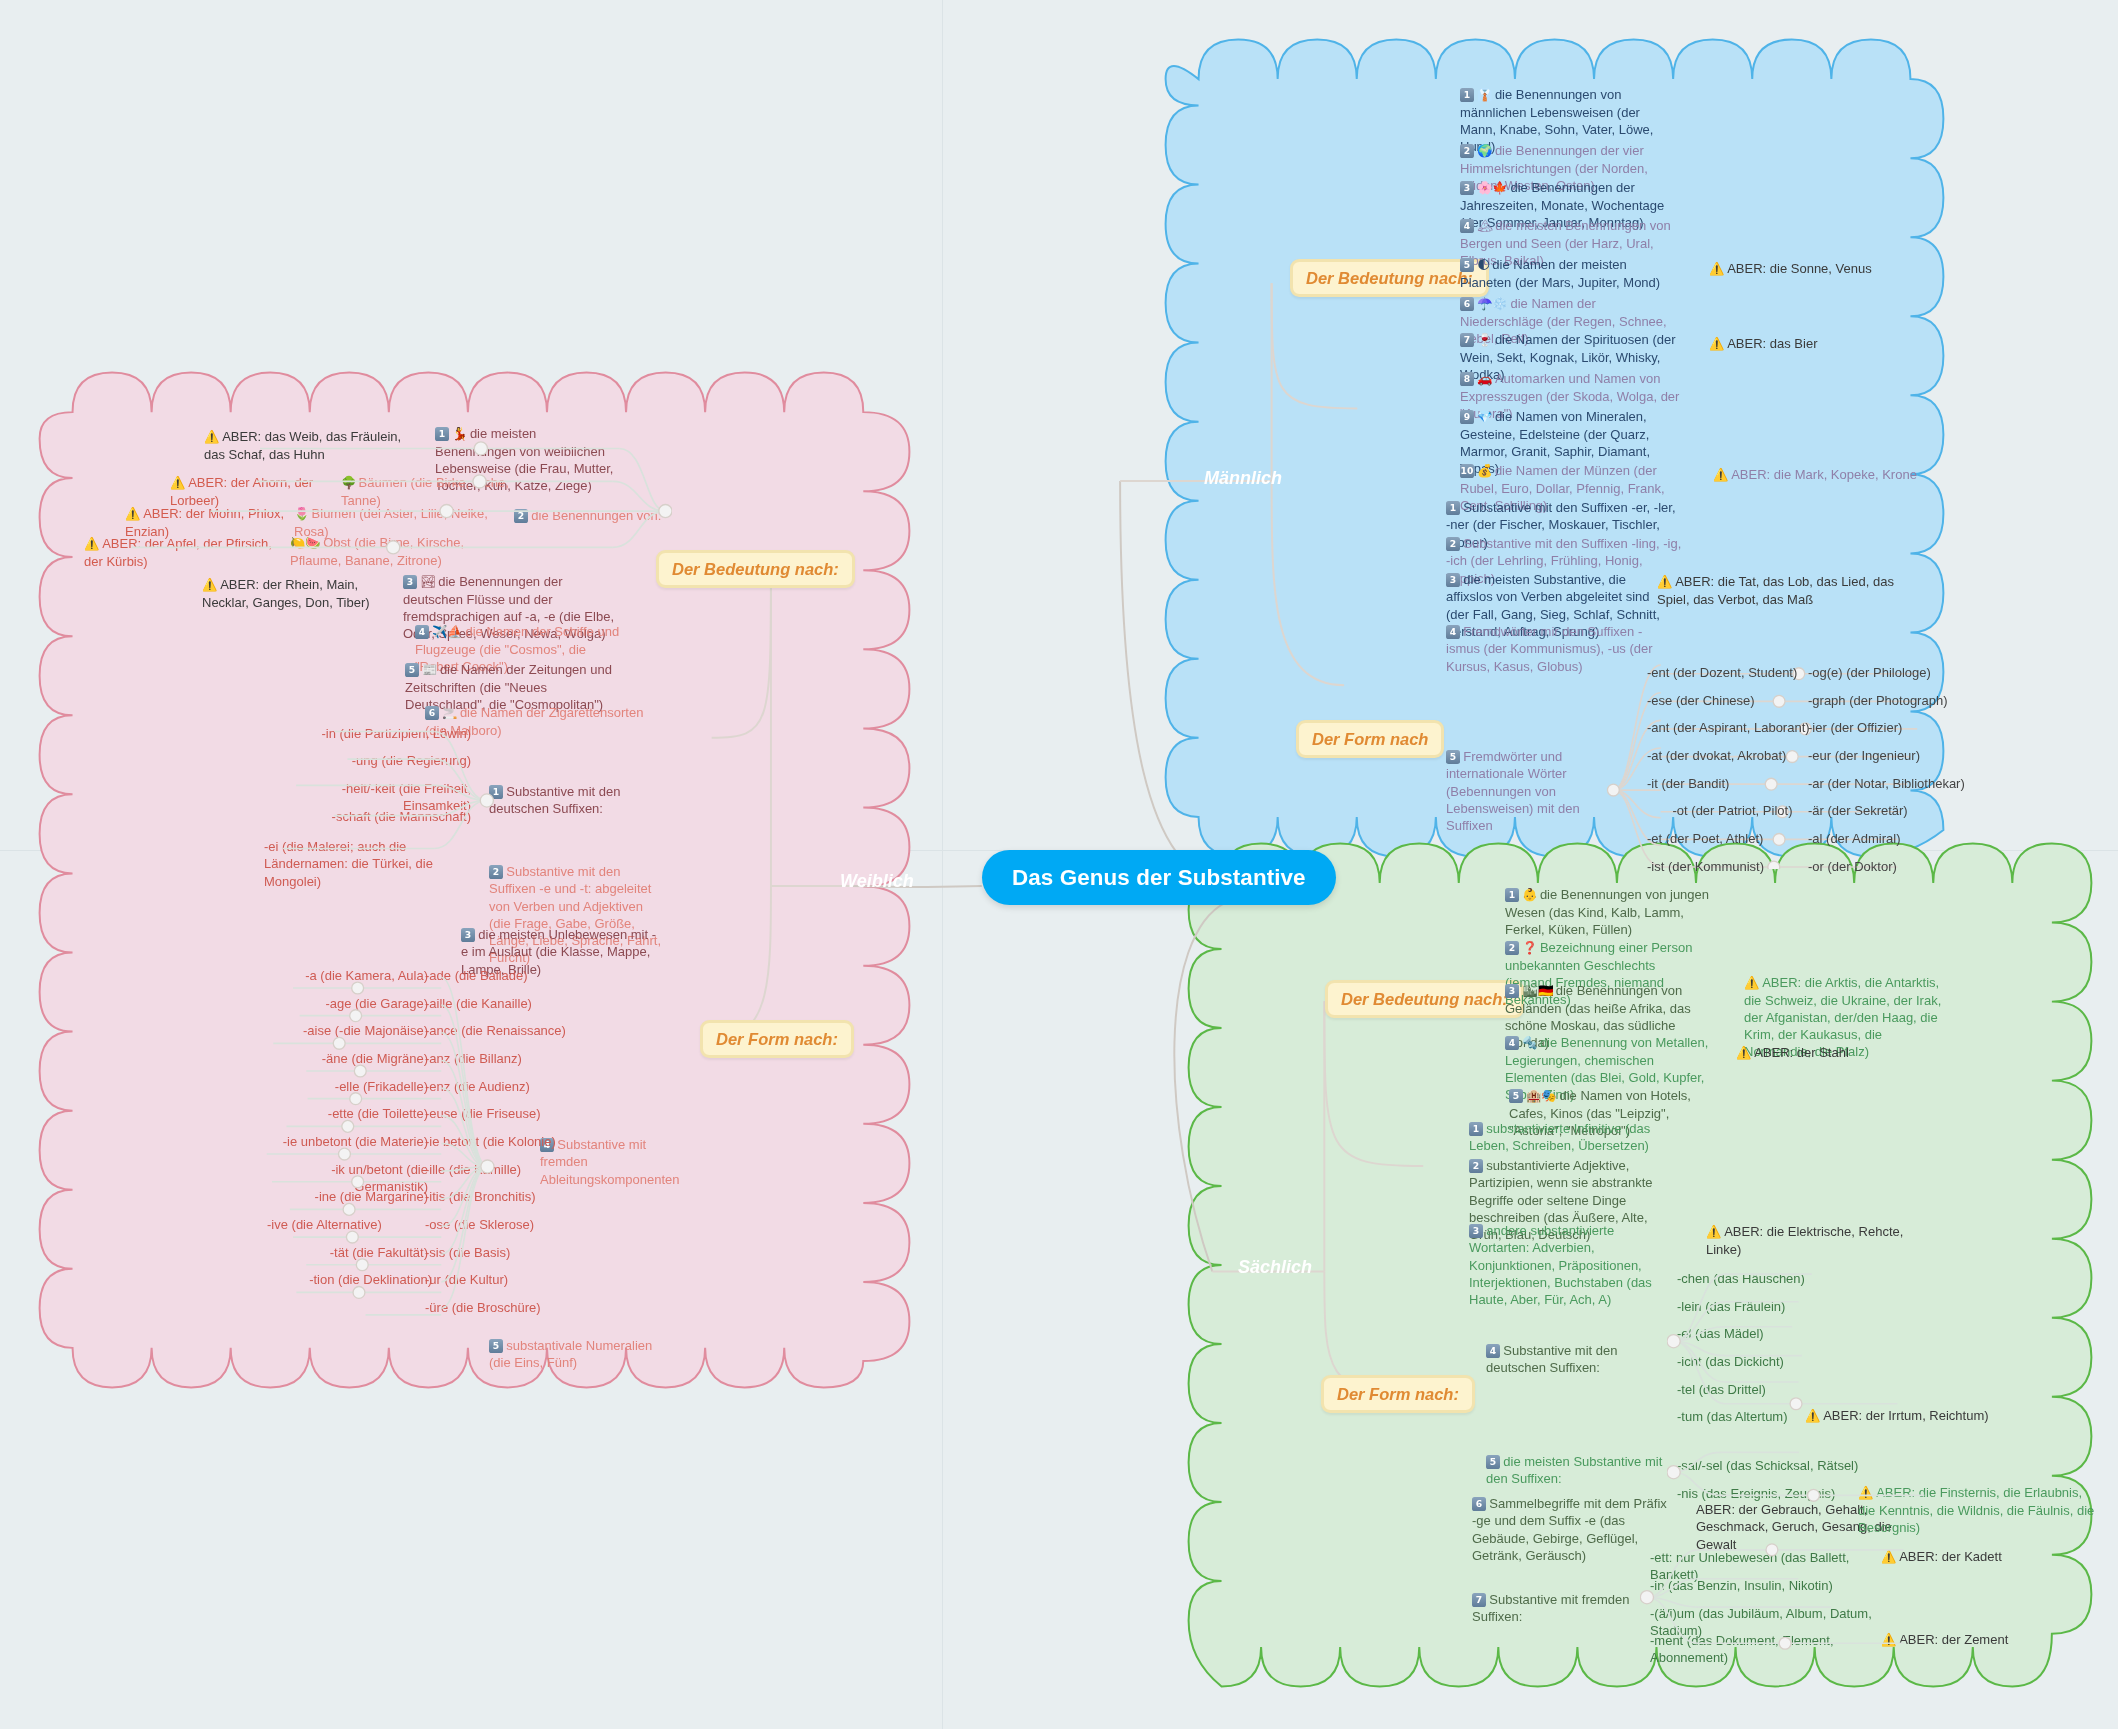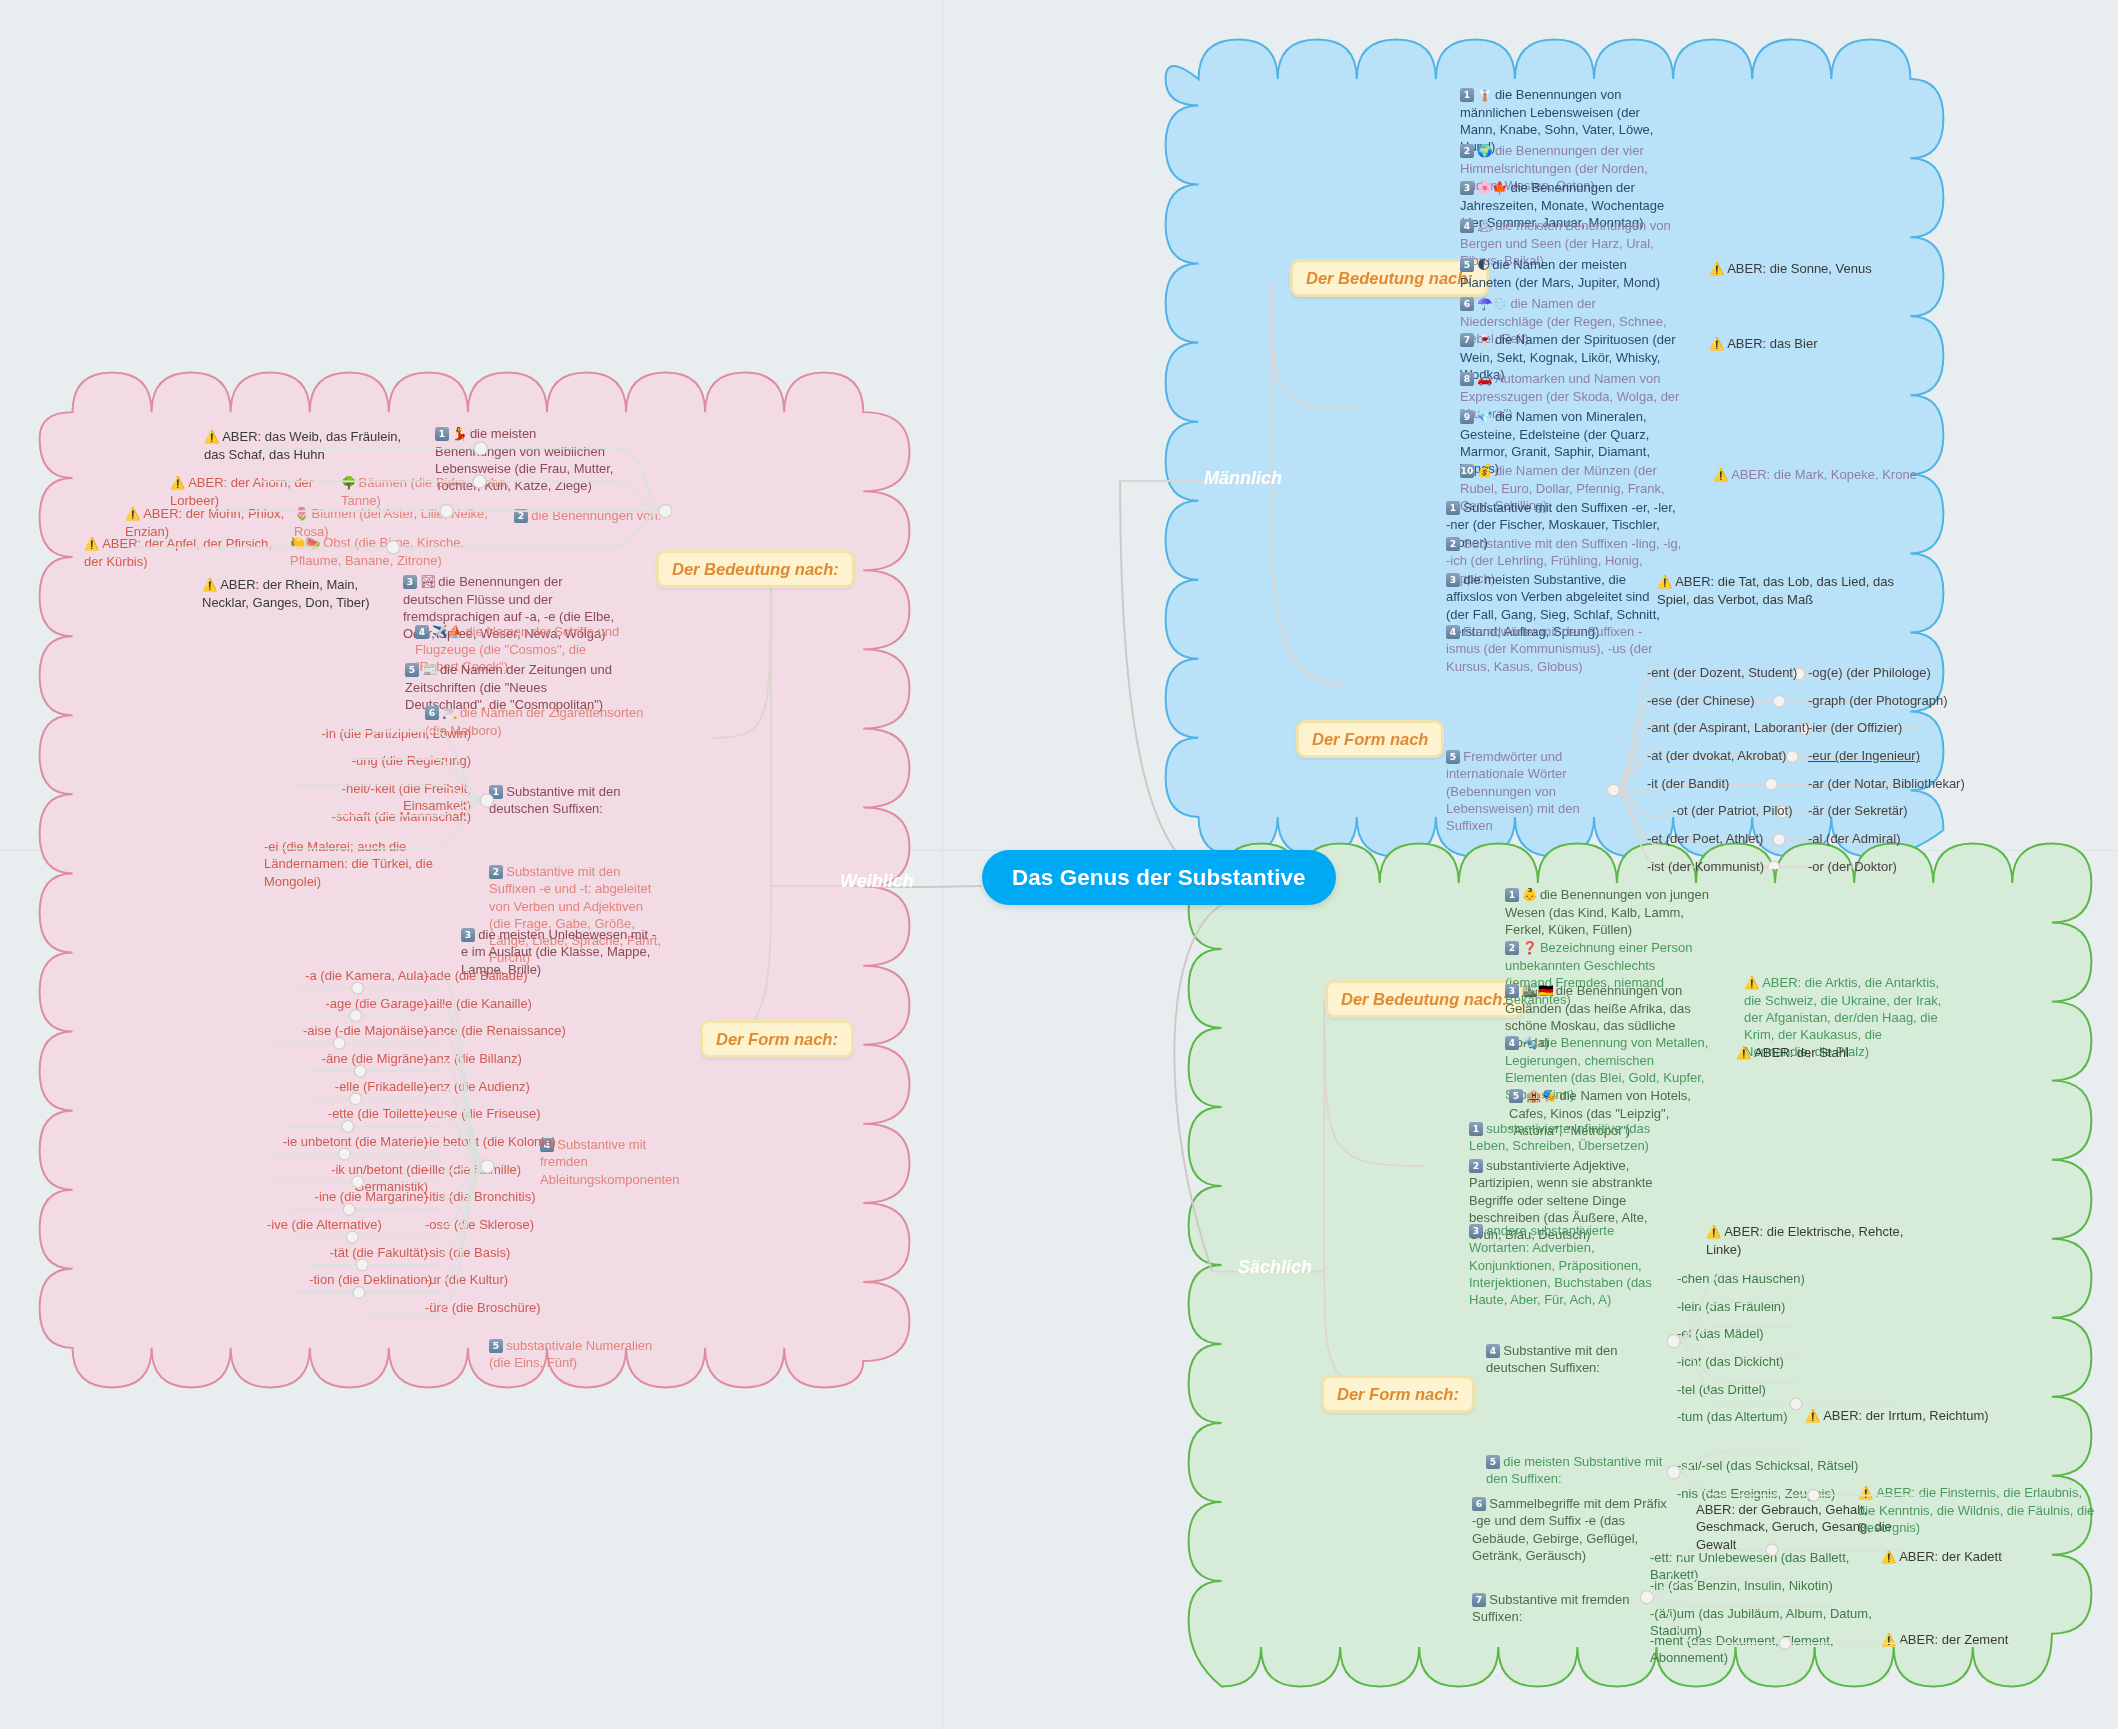--- a/index.html
+++ b/index.html
@@ -275,21 +275,21 @@
     <div class="topic c-suffix-grey" style="position: absolute; left: 1647px; top: 747px; width: 171px; text-align: left;">-at (der dvokat, Akrobat)</div>
     <div class="topic c-suffix-grey" style="position: absolute; left: 1647px; top: 775px; width: 171px; text-align: left;">-it (der Bandit)</div>
     <div class="topic c-suffix-grey" style="position: absolute; left: 1647px; top: 802px; width: 171px; text-align: center;">-ot (der Patriot, Pilot)</div>
     <div class="topic c-suffix-grey" style="position: absolute; left: 1647px; top: 830px; width: 171px; text-align: left;">-et (der Poet, Athlet)</div>
     <div class="topic c-suffix-grey" style="position: absolute; left: 1647px; top: 858px; width: 171px; text-align: left;">-ist (der Kommunist)</div>
   </div>
 <div id="m-suffix-right">
     <div class="topic c-suffix-grey" style="position: absolute; left: 1808px; top: 664px; width: 178px; text-align: left;">-og(e) (der Philologe)</div>
     <div class="topic c-suffix-grey" style="position: absolute; left: 1808px; top: 692px; width: 178px; text-align: left;">-graph (der Photograph)</div>
     <div class="topic c-suffix-grey" style="position: absolute; left: 1808px; top: 719px; width: 178px; text-align: left;">-ier (der Offizier)</div>
-    <div class="topic c-suffix-grey" style="position: absolute; left: 1808px; top: 747px; width: 178px; text-align: left; text-decoration: underline;">-eur (der Ingenieur)</div>
+    <div class="topic c-suffix-grey" style="position: absolute; left: 1808px; top: 747px; width: 178px; text-align: left;">-eur (der Ingenieur)</div>
     <div class="topic c-suffix-grey" style="position: absolute; left: 1808px; top: 775px; width: 178px; text-align: left;">-ar (der Notar, Bibliothekar)</div>
     <div class="topic c-suffix-grey" style="position: absolute; left: 1808px; top: 802px; width: 178px; text-align: left;">-är (der Sekretär)</div>
     <div class="topic c-suffix-grey" style="position: absolute; left: 1808px; top: 830px; width: 178px; text-align: left;">-al (der Admiral)</div>
     <div class="topic c-suffix-grey" style="position: absolute; left: 1808px; top: 858px; width: 178px; text-align: left;">-or (der Doktor)</div>
   </div>
 
 <div class="topic c-pink-dark" style="left:435px;top:425px;width:184px;"><span class="num">1</span><span class="emo">💃</span><span>die meisten Benennungen von weiblichen Lebensweise (die Frau, Mutter, Tochter, Kuh, Katze, Ziege)</span></div>
 <div class="topic c-aber-dark" style="left:204px;top:428px;width:211px;"><span class="warn">⚠️</span><span>ABER: das Weib, das Fräulein, das Schaf, das Huhn</span></div>
 
 <div class="topic c-pink-soft" style="left:514px;top:507px;width:152px;"><span class="num">2</span><span>die Benennungen von:</span></div>

